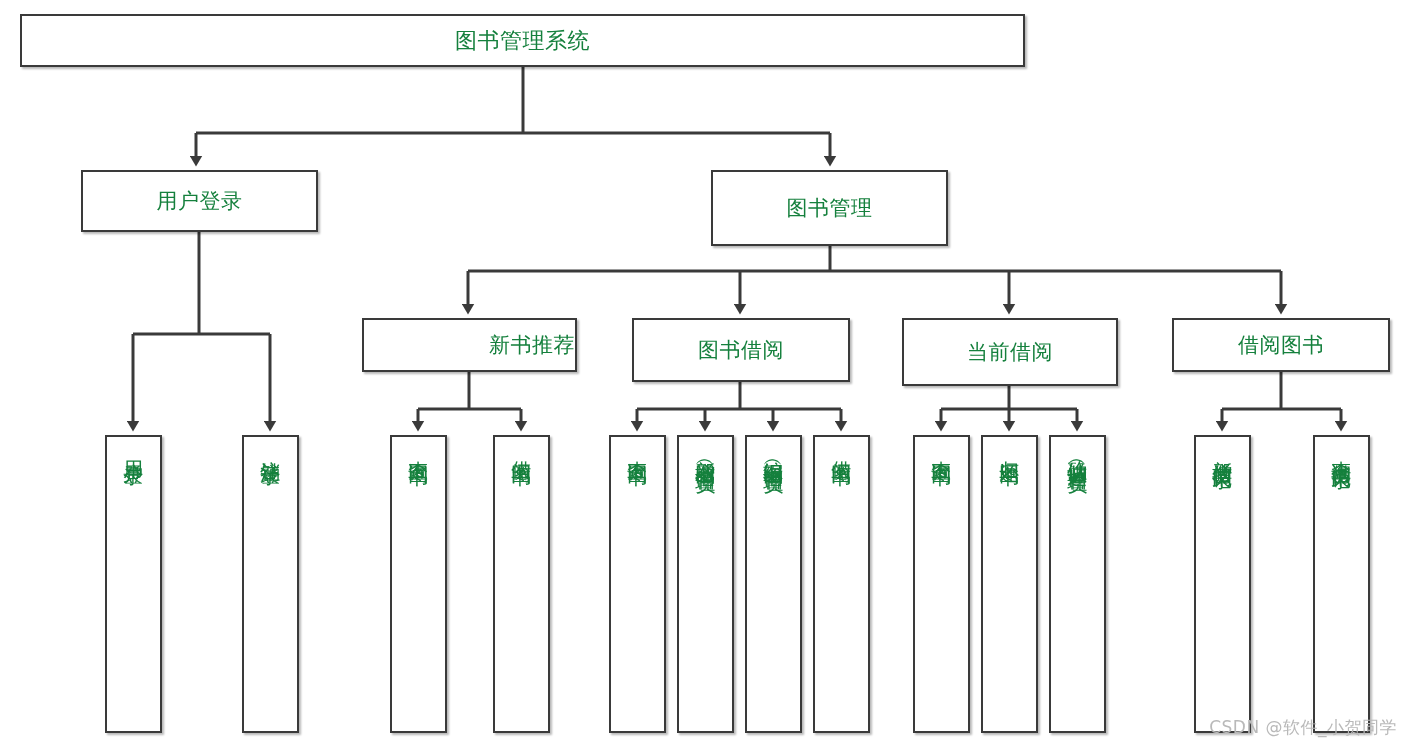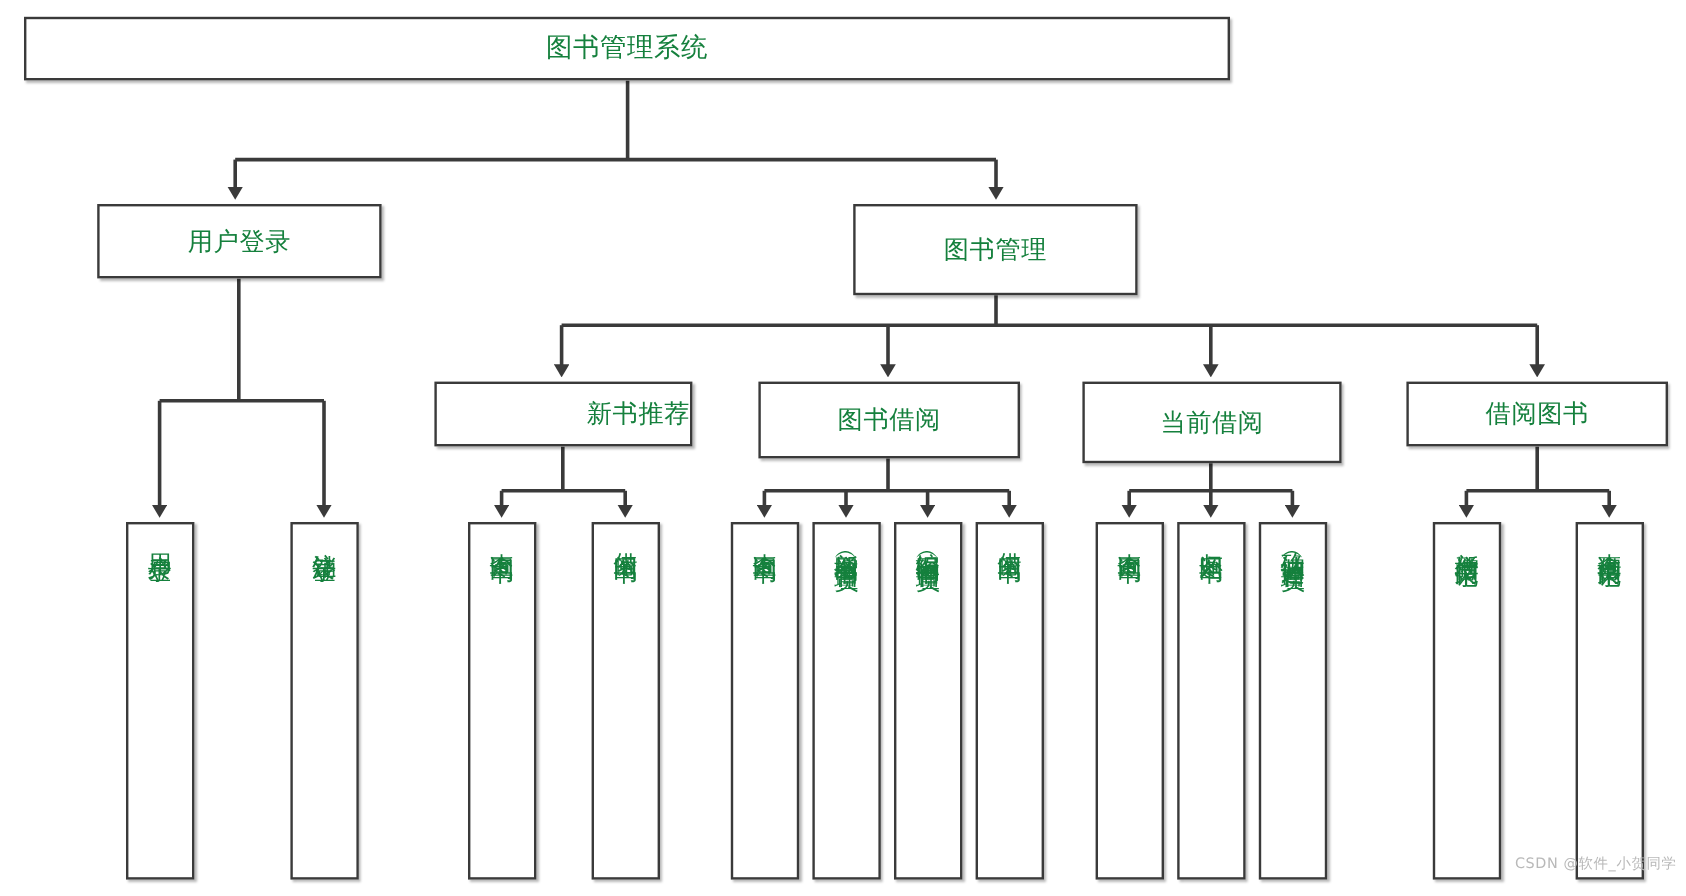--- a/index.html
+++ b/index.html
@@ -50,23 +50,23 @@
     max-height:286px;
   }
   .node.vert{
     align-items:flex-start;
     justify-content:center;
     padding-top:8px;
   }
   .node.root .label{font-size:22px;}
   .watermark{
     position:absolute;
-    right:8px;bottom:19px;
+    right:8px;bottom:8px;
     color:#b9b9b9;
-    font-size:12px;
+    font-size:17px;
     letter-spacing:0.5px;
     z-index:6;
     white-space:nowrap;
     font-family:"DejaVu Sans","Liberation Sans",sans-serif;
   }
 </style>
 </head>
 <body>
 
 <div id="diagram">

